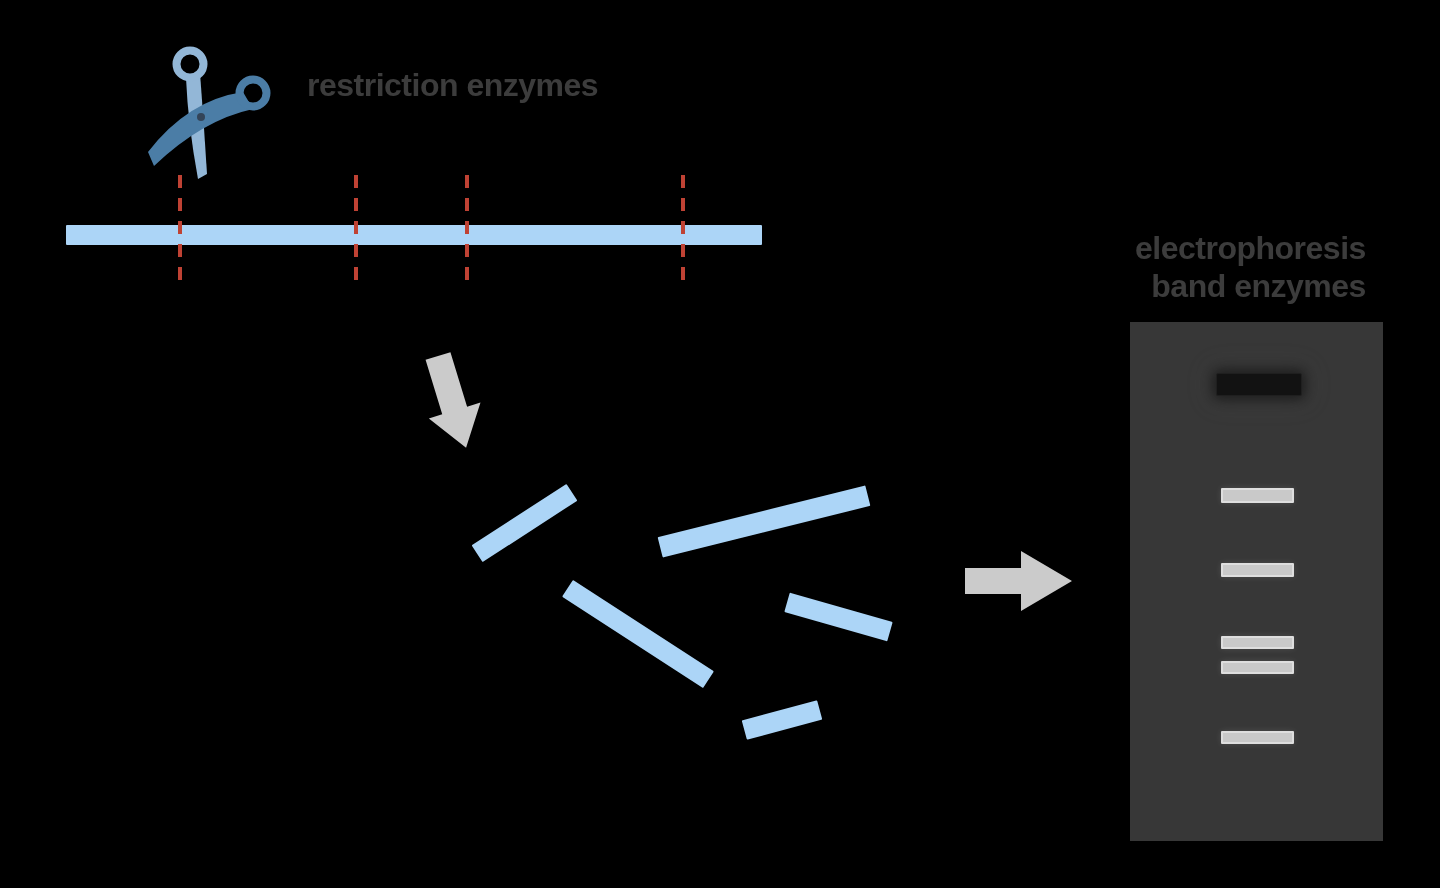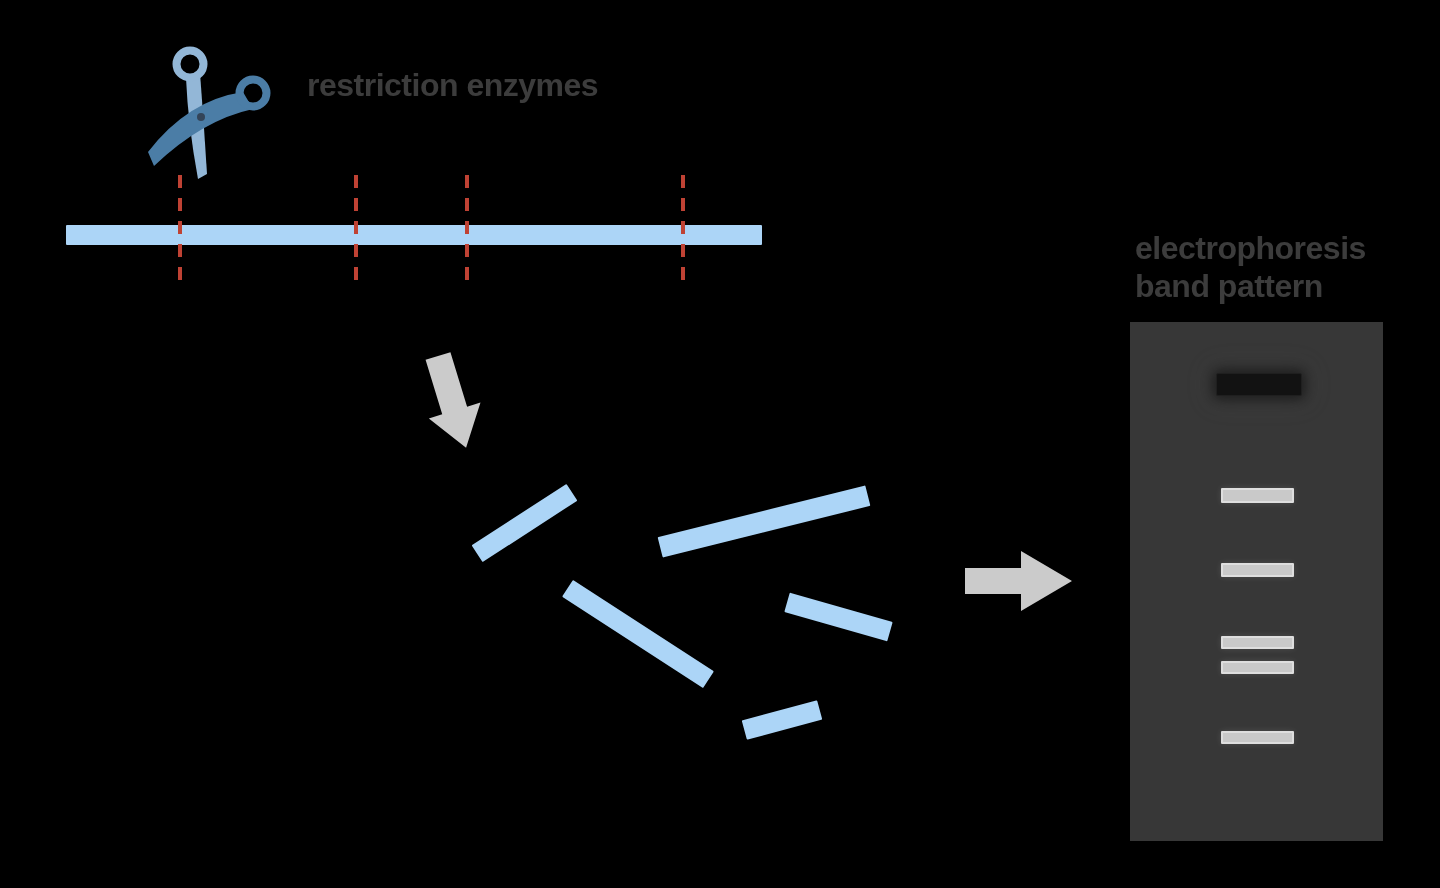--- a/index.html
+++ b/index.html
@@ -6,21 +6,21 @@
   .stage{
     position:relative;width:1440px;height:888px;background:#000;
     overflow:hidden;font-family:"Liberation Sans",sans-serif;
   }
   .label{
     position:absolute;color:var(--text,#3C3C3C);font-size:32px;line-height:38px;
     font-weight:700;letter-spacing:-0.5px;
   }
   .label span{display:block;white-space:nowrap;}
   #cut-label{left:307px;top:66px;}
-  #gel-label{left:1135px;top:229px;}
+  #gel-label{left:1135px;top:229px;text-align:right;}
   .dna-bar{
     position:absolute;background:var(--dna,#ACD5F7);z-index:1;border-radius:1px;
   }
   .cut-line{
     position:absolute;width:4px;z-index:2;
     background:repeating-linear-gradient(180deg,
       var(--cut,#BF4234) 0px, var(--cut,#BF4234) 13px,
       transparent 13px, transparent 23px);
   }
   .fragment{
@@ -88,21 +88,21 @@
       <div class="fragment" style="left: 784.5px; top: 607px; width: 107px; height: 20px; transform: rotate(16deg);"></div>
       <div class="fragment" style="left: 743px; top: 710px; width: 78px; height: 20px; transform: rotate(-15deg);"></div>
     </div>
 
   <svg class="icon-svg" style="left:960px;top:545px" width="120" height="75" viewBox="0 0 120 75">
     <polygon class="arrow-shape" points="5,23 61,23 61,6 112,36 61,66 61,49 5,49"></polygon>
   </svg>
 
   <div class="label" id="gel-label">
     <span>electrophoresis</span>
-    <span>band pattern</span>
+    <span>band enzymes</span>
   </div>
 
   <div class="gel" id="gel" style="left: 1130px; top: 322px; width: 253px; height: 519px;">
     <div class="well-band" id="well" style="left: 86px; top: 51px; width: 84px; height: 21px;"></div>
   <div class="gel-band" style="left: 91px; top: 166px; width: 69px; height: 11px;"></div>
       <div class="gel-band" style="left: 91px; top: 241px; width: 69px; height: 10px;"></div>
       <div class="gel-band" style="left: 91px; top: 314px; width: 69px; height: 9px;"></div>
       <div class="gel-band" style="left: 91px; top: 339px; width: 69px; height: 9px;"></div>
       <div class="gel-band" style="left: 91px; top: 409px; width: 69px; height: 9px;"></div>
     </div>

